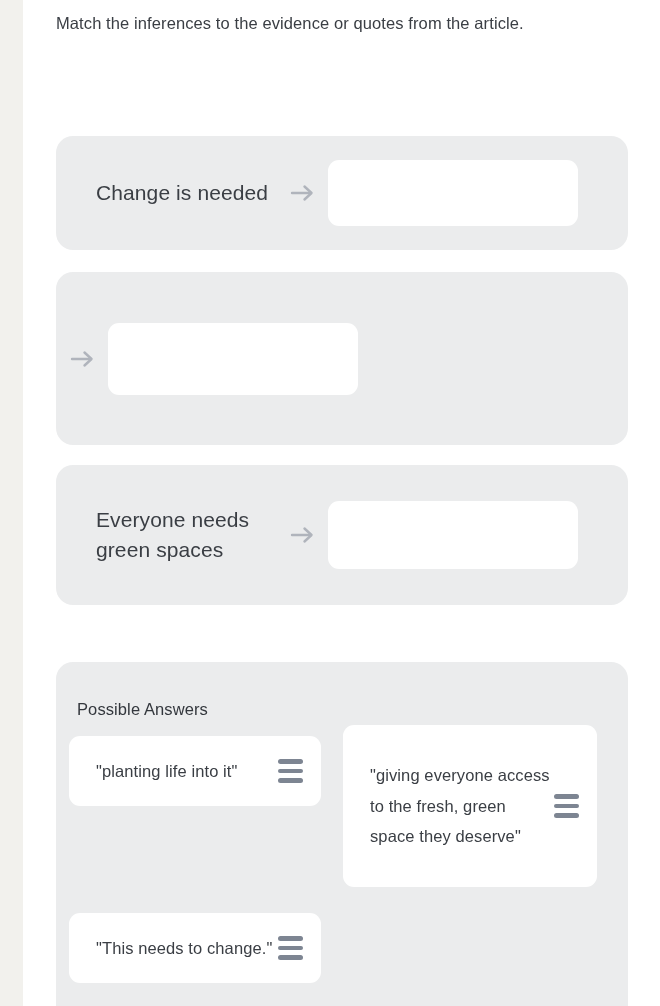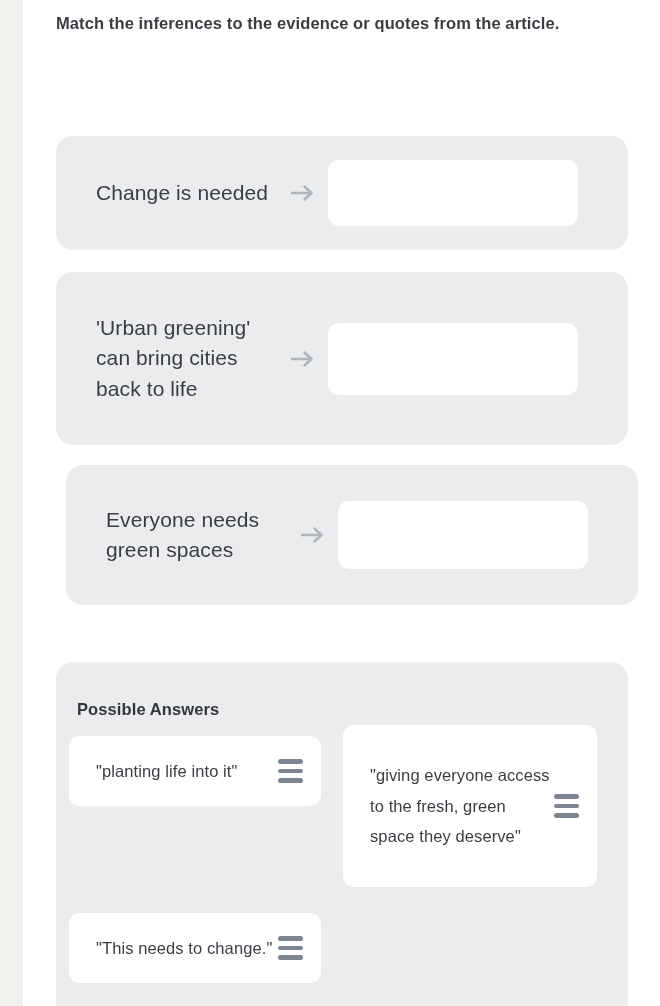--- a/index.html
+++ b/index.html
@@ -35,40 +35,40 @@
     background: #ffffff;
   }
 
   
   .prompt {
     position: absolute;
     left: 33px;
     top: 8px;
     width: 560px;
     font-size: 16.5px;
-    font-weight: bold;
+    font-weight: normal;
     line-height: 31px;
     letter-spacing: 0.1px;
     color: #3a3e44;
   }
 
   
   .match-card {
     position: absolute;
     left: 33px;
     width: 572px;
     background: #ebeced;
     border-radius: 17px;
     box-sizing: border-box;
     display: flex;
     align-items: center;
   }
   .match-card.c1 { top: 136px; height: 114px; }
   .match-card.c2 { top: 272px; height: 173px; }
-  .match-card.c3 { top: 465px; height: 140px; margin-left: 10px; }
+  .match-card.c3 { top: 465px; height: 140px; }
 
   .match-label {
     width: 180px;
     margin-left: 40px;
     font-size: 21px;
     line-height: 30.5px;
     color: #3a3e44;
     letter-spacing: 0.1px;
   }
 
@@ -102,21 +102,21 @@
     height: 344px;
     background: #ebeced;
     border-radius: 17px 17px 0 0;
     box-sizing: border-box;
   }
   .answers-title {
     position: absolute;
     left: 21px;
     top: 38px;
     font-size: 16.5px;
-    font-weight: bold;
+    font-weight: normal;
     color: #33373d;
     letter-spacing: 0.1px;
   }
 
   .chip {
     position: absolute;
     background: #ffffff;
     border-radius: 11px;
     box-sizing: border-box;
     display: flex;
@@ -166,21 +166,20 @@
     <div class="arrow-icon">
       <svg width="26" height="20" viewBox="0 0 26 20" aria-hidden="true">
         <path d="M2 10 H21" stroke="#b0b4bc" stroke-width="2.4" stroke-linecap="round" fill="none"></path>
         <path d="M14.5 3.5 L21.5 10 L14.5 16.5" stroke="#b0b4bc" stroke-width="2.4" stroke-linecap="round" stroke-linejoin="round" fill="none"></path>
       </svg>
     </div>
     <div class="dropzone"></div>
   </div>
 
   <div class="match-card c2">
-    <div class="match-label">'Urban greening' can bring cities back to life</div>
     <div class="arrow-icon">
       <svg width="26" height="20" viewBox="0 0 26 20" aria-hidden="true">
         <path d="M2 10 H21" stroke="#b0b4bc" stroke-width="2.4" stroke-linecap="round" fill="none"></path>
         <path d="M14.5 3.5 L21.5 10 L14.5 16.5" stroke="#b0b4bc" stroke-width="2.4" stroke-linecap="round" stroke-linejoin="round" fill="none"></path>
       </svg>
     </div>
     <div class="dropzone"></div>
   </div>
 
   <div class="match-card c3">

